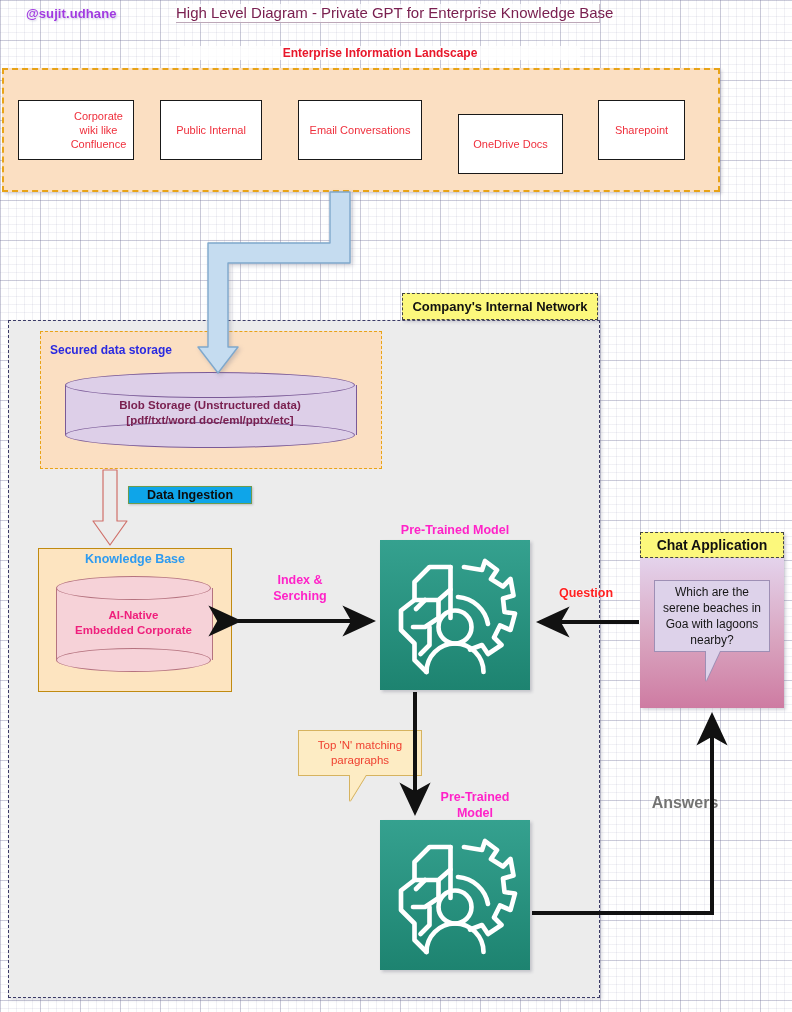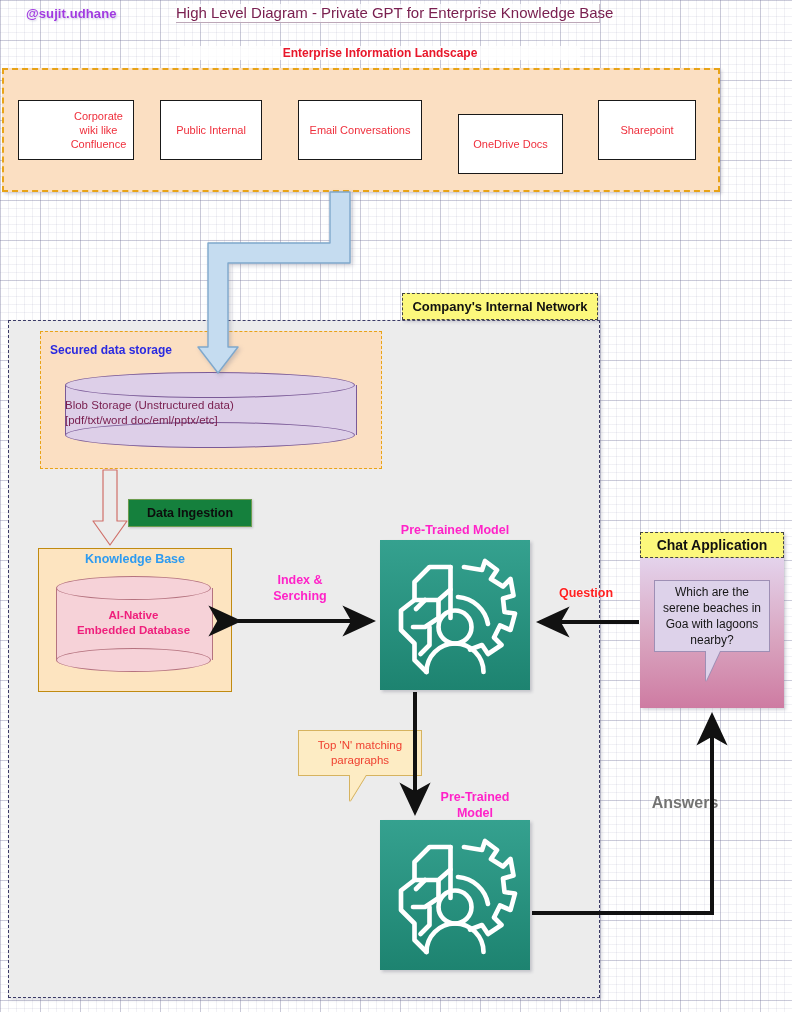--- a/index.html
+++ b/index.html
@@ -140,21 +140,22 @@
     position: absolute; left: 0; top: 50px;
     width: 290px; height: 26px;
     background: #ddcfe8;
     border: 1px solid #7a5a97;
     border-radius: 50%;
     box-sizing: border-box;
   }
   #blob-text {
     position: absolute; left: 0; top: 26px;
     width: 290px;
-    font-size: 11.5px; font-weight: normal; line-height: 15px;
+    text-align: center;
+    font-size: 11.5px; font-weight: bold; line-height: 15px;
     color: #7a2050;
     z-index: 3;
   }
 
   
   #kb-box {
     left: 38px; top: 548px;
     width: 194px; height: 144px;
     background: #fde4c0;
     border: 1px solid #c08a10;
@@ -195,27 +196,26 @@
     position: absolute; left: 0; top: 32px;
     width: 155px; text-align: center;
     font-size: 11.5px; font-weight: bold; line-height: 15px;
     color: #ef1f7c;
     z-index: 3;
   }
 
   
   #ingest-label {
     left: 128px; top: 486px;
-    width: 124px; height: 28px;
-    background: #15803d;
+    width: 124px; height: 18px;
+    background: #0ea5e9;
     border: 1px solid #6c9c4e;
     display: flex; align-items: center; justify-content: center;
     font-size: 12.5px; font-weight: bold; color: #0d0d0d;
     box-shadow: 1px 1px 2px rgba(110,110,130,.35);
-    margin-top: 13px;
   }
 
   
   .model-tile {
     background: linear-gradient(to bottom, #35a18f 0%, #1d8370 100%);
     box-shadow: 2px 2px 3px rgba(100,100,120,.3);
   }
   #model1 { left: 380px; top: 540px; width: 150px; height: 150px; }
   #model2 { left: 380px; top: 820px; width: 150px; height: 150px; }
   .model-title {
@@ -315,21 +315,21 @@
 <div class="abs" id="internal-net"></div>
 <div class="abs" id="internal-net-label">Company's Internal Network</div>
 
 <div class="abs" id="landscape-title">Enterprise Information Landscape</div>
 <div class="abs" id="landscape-box"></div>
 
 <div class="abs src-box" style="left:18px;width:116px;padding-left:48px;">Corporate wiki like Confluence</div>
 <div class="abs src-box" style="left:160px;width:102px;">Public Internal</div>
 <div class="abs src-box" style="left:298px;width:124px;">Email Conversations</div>
 <div class="abs src-box" style="left:458px;width:105px;margin-top:14px;">OneDrive Docs</div>
-<div class="abs src-box" style="left:598px;width:98px;">Sharepoint</div>
+<div class="abs src-box" style="left:598px;width:87px;">Sharepoint</div>
 
 <div class="abs" id="secured-box"></div>
 <div class="abs" id="secured-label">Secured data storage</div>
 
 <div class="abs" id="blob-cyl">
   <div class="cyl-body"></div>
   <div class="cyl-bot"></div>
   <div class="cyl-top"></div>
   <div id="blob-text">
     <div>Blob Storage (Unstructured data)</div>
@@ -340,21 +340,21 @@
 <div class="abs" id="ingest-label">Data Ingestion</div>
 
 <div class="abs" id="kb-box"></div>
 <div class="abs" id="kb-title">Knowledge Base</div>
 <div class="abs" id="kb-cyl">
   <div class="cyl-body"></div>
   <div class="cyl-bot"></div>
   <div class="cyl-top"></div>
   <div id="kb-db-text">
     <div>AI-Native</div>
-    <div>Embedded Database</div>
+    <div>Embedded Corporate</div>
   </div>
 </div>
 
 <div class="abs model-title" id="model1-title">Pre-Trained Model</div>
 <div class="abs model-tile" id="model1">
   <svg width="150" height="150" viewBox="0 0 100 100">
     <g fill="none" stroke="#ffffff" stroke-width="3.1" stroke-linejoin="round" stroke-linecap="round">
 
       <path d="M47 18 L33 18 L23 28 L23 40 L14 47 L14 60 L23 69 L23 80 L31 88"></path>
       <path d="M47 18 L47 33 L39 40 L30 40"></path>

